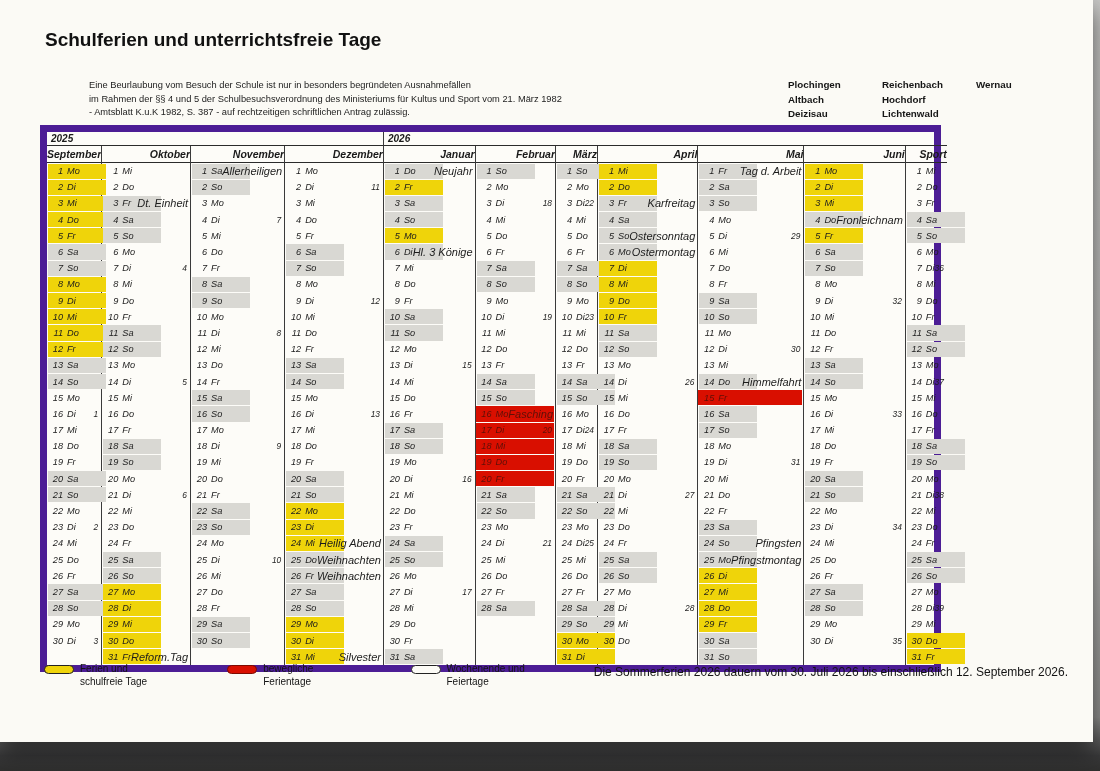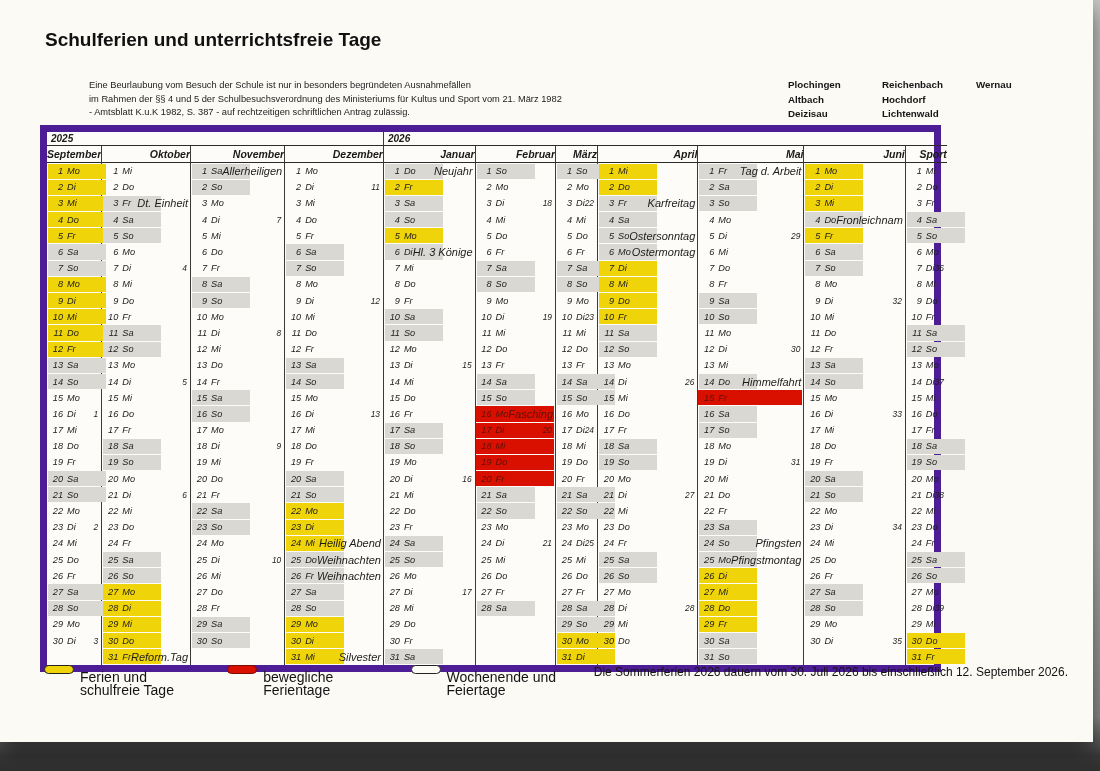--- a/index.html
+++ b/index.html
@@ -46,21 +46,21 @@
   .dw{position:relative;flex:0 0 auto;margin-left:4px;}
   .note{position:relative;margin-left:auto;padding-right:2px;font-size:11px;white-space:nowrap;}
   .wknum{position:relative;margin-left:auto;padding-right:3px;font-size:8.4px;}
   
   .legend{position:absolute;left:44px;top:663px;width:1024px;display:flex;align-items:flex-start;}
   .legend-item{display:flex;gap:6px;width:186px;}
   .swatch{flex:0 0 auto;width:30px;height:9px;margin-top:2px;border:1px solid #222;border-radius:5px;}
   .sw-holiday{background:var(--holiday);}
   .sw-weekend{background:#fcfbf6;}
   .sw-movable{background:var(--movable);border-color:#7e0a00;}
-  .legend-text{font-size:14px;line-height:12.5px;white-space:pre-line;color:#141414;margin-top:8px;}
+  .legend-text{font-size:10px;line-height:12.5px;white-space:pre-line;color:#141414;}
   .summer-note{margin-left:auto;font-size:12px;color:#141414;white-space:nowrap;padding-top:2px;}
 </style>
 </head>
 <body>
 
 <div class="paper">
 
   <div class="title">
     <div>Schulferien und unterrichtsfreie Tage</div>
   </div>

